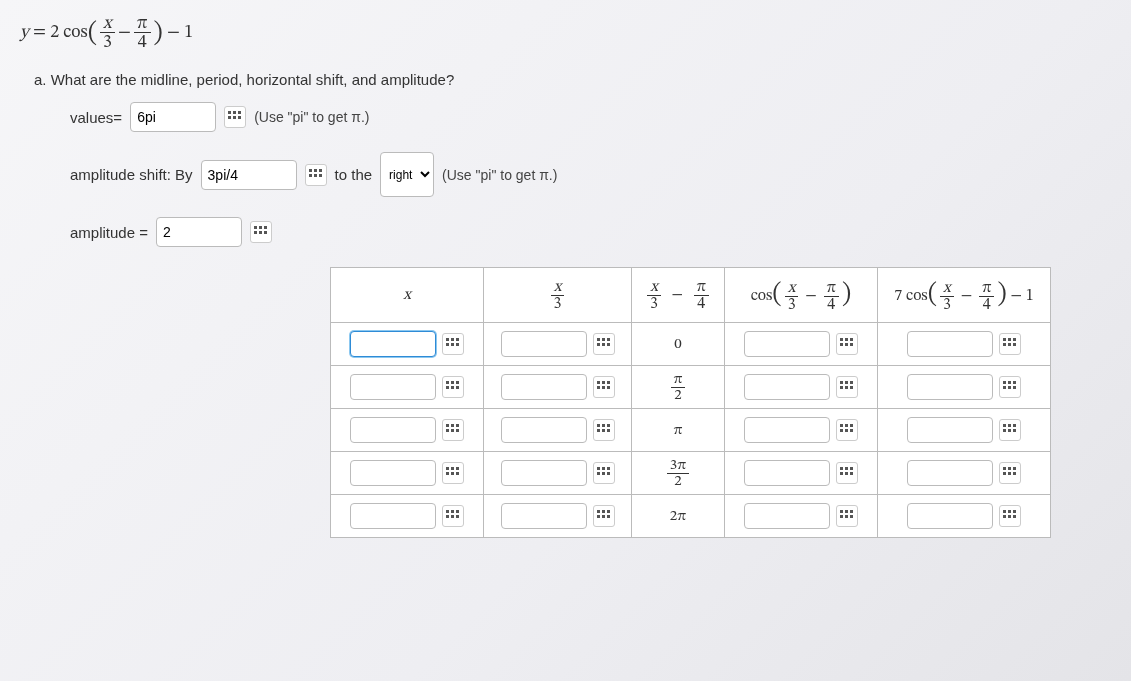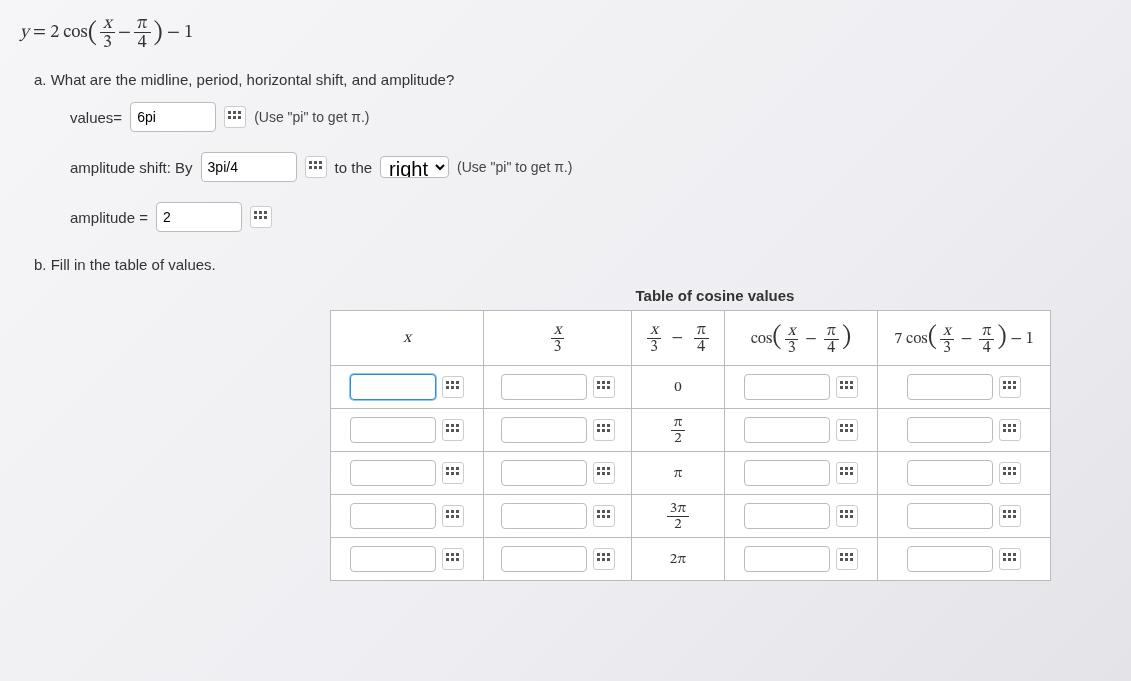--- a/index.html
+++ b/index.html
@@ -46,24 +46,24 @@
   input.answer {
     height: 28px;
     width: 72px;
     border: 1px solid #bbb;
     border-radius: 4px;
     padding: 0 6px;
     font-size: 14px;
     background: #fff;
   }
   select.answer {
-    height: 22px;
+    height: 45px;
     border: 1px solid #bbb;
     border-radius: 4px;
-    font-size: 20px;
+    font-size: 12px;
     background: #fff;
     padding: 0 4px;
   }
   .keypad-icon {
     display: inline-flex;
     width: 22px;
     height: 22px;
     border: 1px solid #ccc;
     border-radius: 3px;
     background: #fff;
@@ -201,24 +201,22 @@
             <rect x="5" y="0" width="3" height="3"></rect>
             <rect x="10" y="0" width="3" height="3"></rect>
             <rect x="0" y="5" width="3" height="3"></rect>
             <rect x="5" y="5" width="3" height="3"></rect>
             <rect x="10" y="5" width="3" height="3"></rect>
           </g>
         </svg>
     </button>
   </div>
 
-  <div class="part-b">b. Fill in the table of values.</div>
 
   <div class="table-wrap">
-    <div class="table-title" style="text-align:center;width:770px">Table of cosine values</div>
     <table class="cos">
       <thead>
         <tr>
           <th class="col-x"><span class="ital">x</span></th>
           <th class="col-x3">
             <span class="frac">
                 <span class="num ital">x</span>
                 <span class="den">3</span>
               </span>
           </th>

